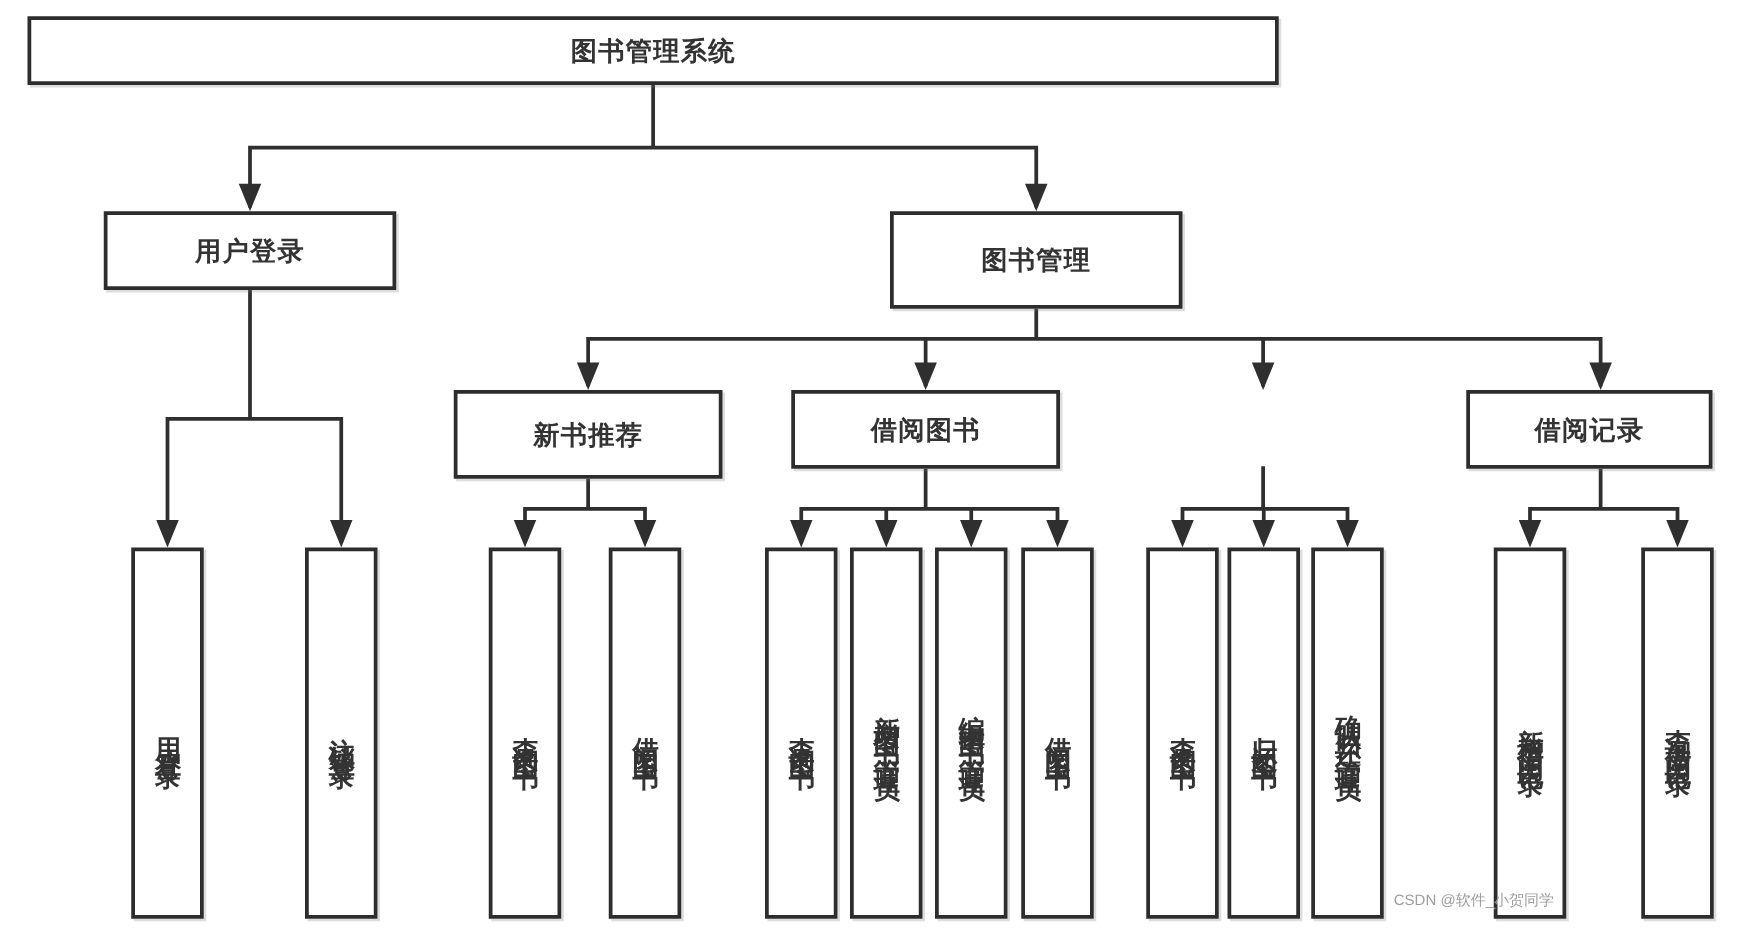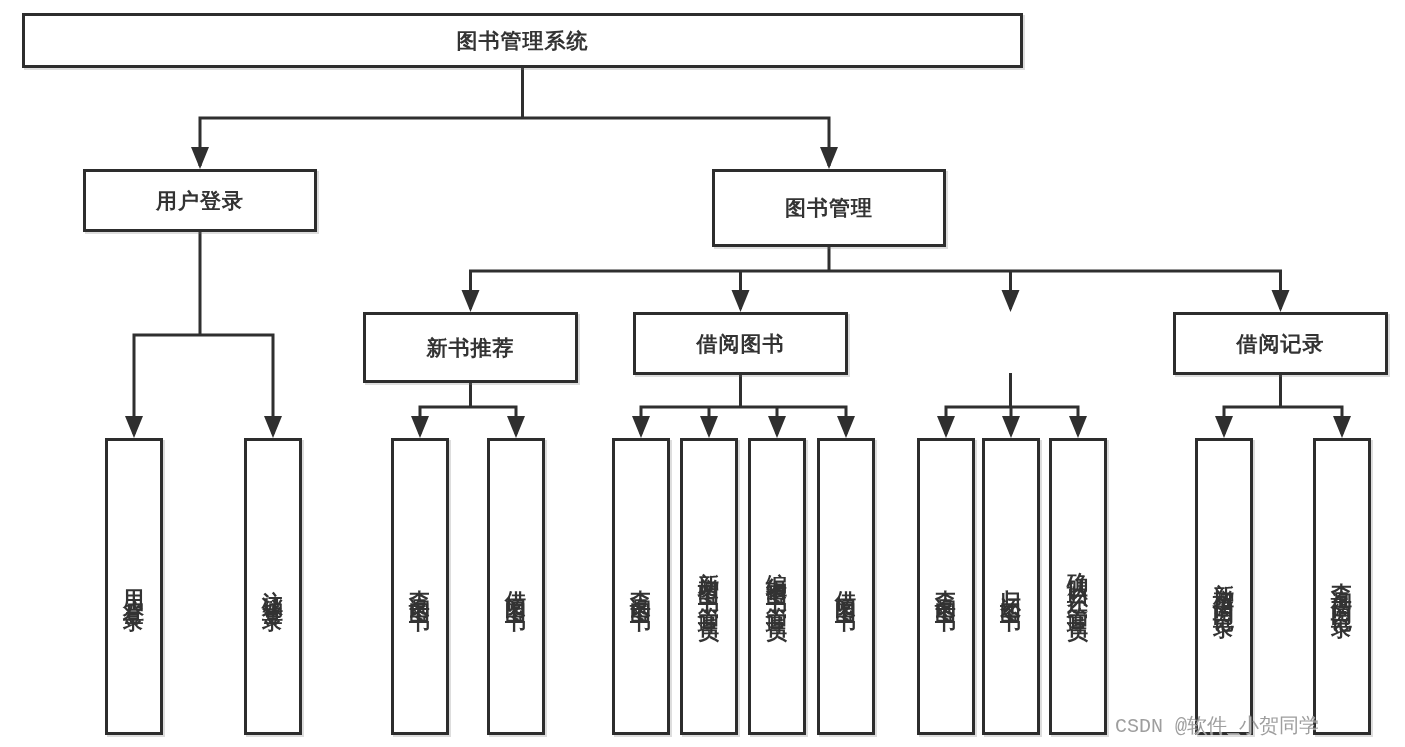--- a/index.html
+++ b/index.html
@@ -45,25 +45,24 @@
     font-size: 21px;
     line-height: 1;
     letter-spacing: 7px;
     white-space: nowrap;
   }
   #watermark {
     position: absolute;
     left: 1115px;
     top: 712px;
     z-index: 2;
-    font-size: 20px;
+    font-size: 12px;
     color: #9e9e9e;
     text-shadow: 1px 1px 1px rgba(255,255,255,0.8);
     white-space: nowrap;
-    font-family: Liberation Mono, monospace;
   }
 </style>
 </head>
 <body>
 
 <div id="canvas">
 
   <svg id="connectors" viewBox="0 0 1405 747" xmlns="http://www.w3.org/2000/svg">
     <g fill="none" stroke="#2f2f2f" stroke-width="3">
       <path d="M522.5 66 V118 M198.5 118 H830.5 M200 118 V166 M829 118 V166"></path>
@@ -107,21 +106,21 @@
   <div class="node hnode" style="left:712px;top:169px;width:234px;height:78px">
     <span>图书管理</span>
   </div>
 
   <div class="node hnode" style="left:363px;top:312px;width:215px;height:71px">
     <span>新书推荐</span>
   </div>
   <div class="node hnode" style="left:633px;top:312px;width:215px;height:63px">
     <span>借阅图书</span>
   </div>
-  <div class="node hnode" style="left:1173px;top:312px;width:215px;height:63px">
+  <div class="node hnode" style="left:1173px;top:312px;width:197px;height:63px">
     <span>借阅记录</span>
   </div>
 
   <div class="node vnode" style="left:105px;top:438px;width:58px;height:297px">
     <span class="vtext">用户登录</span>
   </div>
   <div class="node vnode" style="left:244px;top:438px;width:58px;height:297px">
     <span class="vtext">注销登录</span>
   </div>
 

